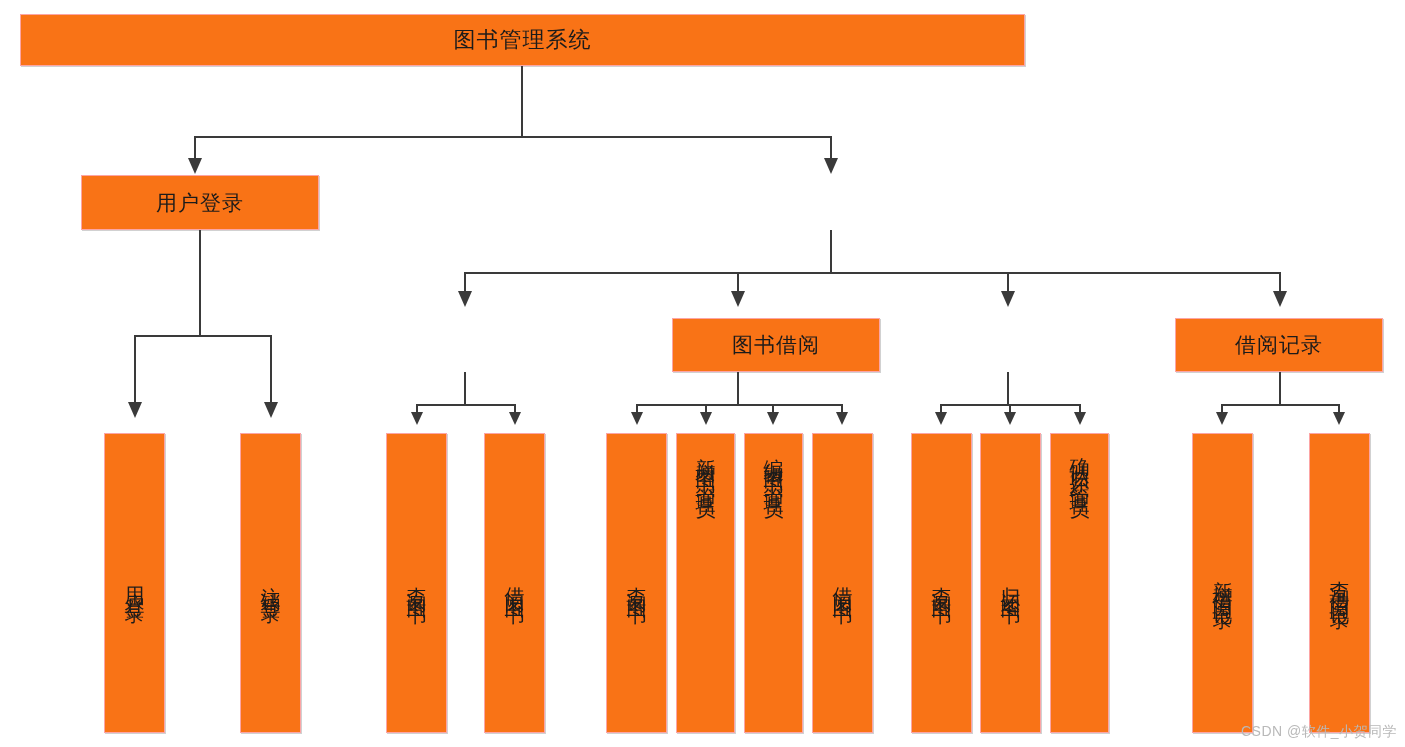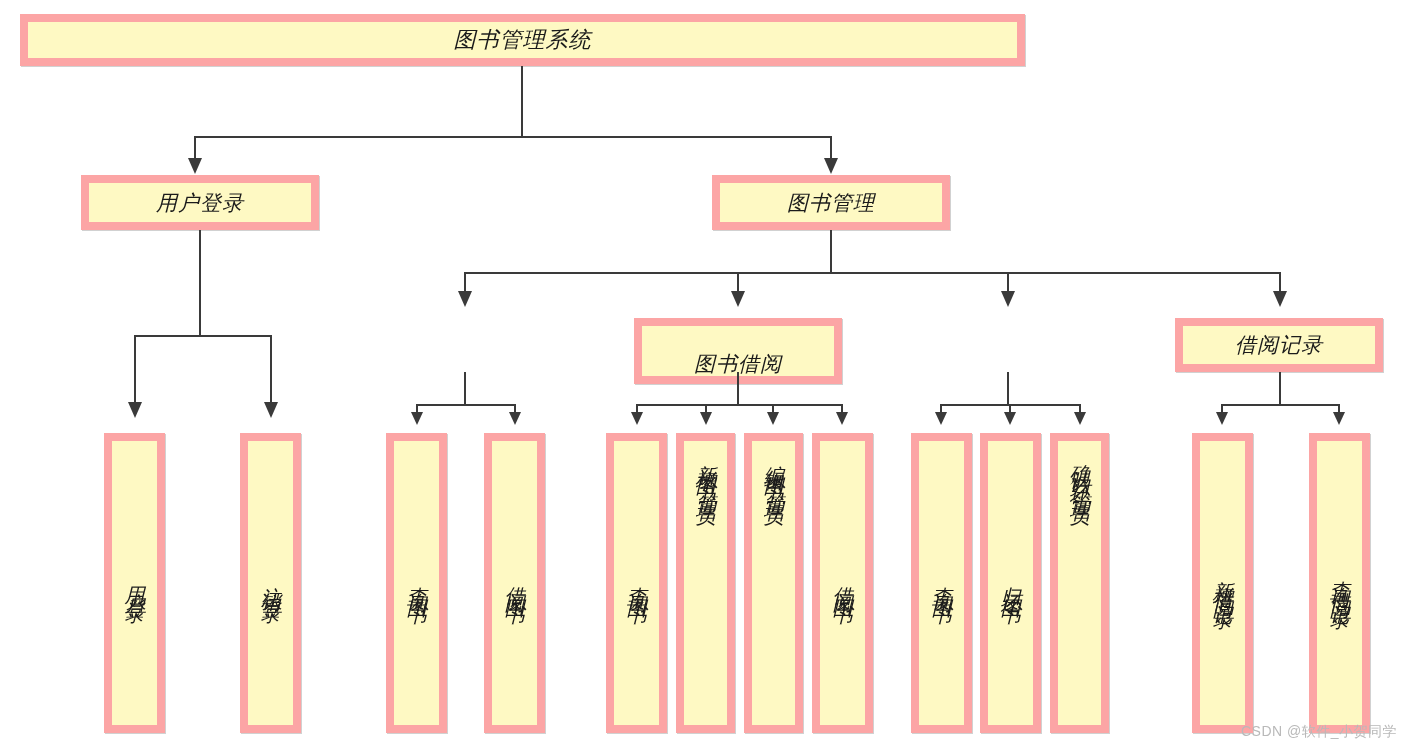--- a/index.html
+++ b/index.html
@@ -13,28 +13,27 @@
   #canvas {
     position: relative;
     width: 1405px;
     height: 747px;
     background: #ffffff;
     overflow: hidden;
   }
   .node {
     position: absolute;
     box-sizing: border-box;
-    border: 8px solid #fca5a5;
-    background: #fef9c3;
+    border: 1px solid #fca5a5;
+    background: #f97316;
     display: flex;
     align-items: center;
     justify-content: center;
     color: #1b1b1b;
     box-shadow: 1px 1px 0 rgba(0,0,0,0.18);
-    font-style: italic;
   }
   .node.horiz {
     font-size: 21px;
     letter-spacing: 1px;
     line-height: 1.2;
     text-align: center;
   }
   .node.root {
     font-size: 22px;
   }
@@ -95,44 +94,41 @@
 
   <div class="conn hline" style="left:194px; top:136px; width:638px; height:2px;"></div>
 
   <div class="conn vline" style="left:194px; top:136px; width:2px; height:26px;"></div>
   <div class="arrow" style="left:188px; top:158px;"></div>
   <div class="conn vline" style="left:830px; top:136px; width:2px; height:26px;"></div>
   <div class="arrow" style="left:824px; top:158px;"></div>
 
   <div class="node horiz" style="left:81px; top:175px; width:238px; height:55px;">
     <span>用户登录</span>
-  </div>
-  <div class="node horiz" style="left:712px; top:175px; width:238px; height:55px;">
-    <span>图书管理</span>
   </div>
 
   <div class="conn vline" style="left:199px; top:230px; width:2px; height:106px;"></div>
   <div class="conn hline" style="left:134px; top:335px; width:138px; height:2px;"></div>
   <div class="conn vline" style="left:134px; top:335px; width:2px; height:70px;"></div>
   <div class="arrow" style="left:128px; top:402px;"></div>
   <div class="conn vline" style="left:270px; top:335px; width:2px; height:70px;"></div>
   <div class="arrow" style="left:264px; top:402px;"></div>
 
   <div class="conn vline" style="left:830px; top:230px; width:2px; height:43px;"></div>
   <div class="conn hline" style="left:464px; top:272px; width:817px; height:2px;"></div>
   <div class="conn vline" style="left:464px; top:272px; width:2px; height:22px;"></div>
   <div class="arrow" style="left:458px; top:291px;"></div>
   <div class="conn vline" style="left:737px; top:272px; width:2px; height:22px;"></div>
   <div class="arrow" style="left:731px; top:291px;"></div>
   <div class="conn vline" style="left:1007px; top:272px; width:2px; height:22px;"></div>
   <div class="arrow" style="left:1001px; top:291px;"></div>
   <div class="conn vline" style="left:1279px; top:272px; width:2px; height:22px;"></div>
   <div class="arrow" style="left:1273px; top:291px;"></div>
 
-  <div class="node horiz" style="left:634px; top:318px; width:208px; height:66px;align-items:flex-end;">
+  <div class="node horiz" style="left:672px; top:318px; width:208px; height:54px;">
     <span>图书借阅</span>
   </div>
   <div class="node horiz" style="left:1175px; top:318px; width:208px; height:54px;">
     <span>借阅记录</span>
   </div>
 
   <div class="conn vline" style="left:464px; top:372px; width:2px; height:33px;"></div>
   <div class="conn hline" style="left:416px; top:404px; width:100px; height:2px;"></div>
   <div class="conn vline" style="left:416px; top:404px; width:2px; height:10px;"></div>
   <div class="arrow small" style="left:411px; top:412px;"></div>

